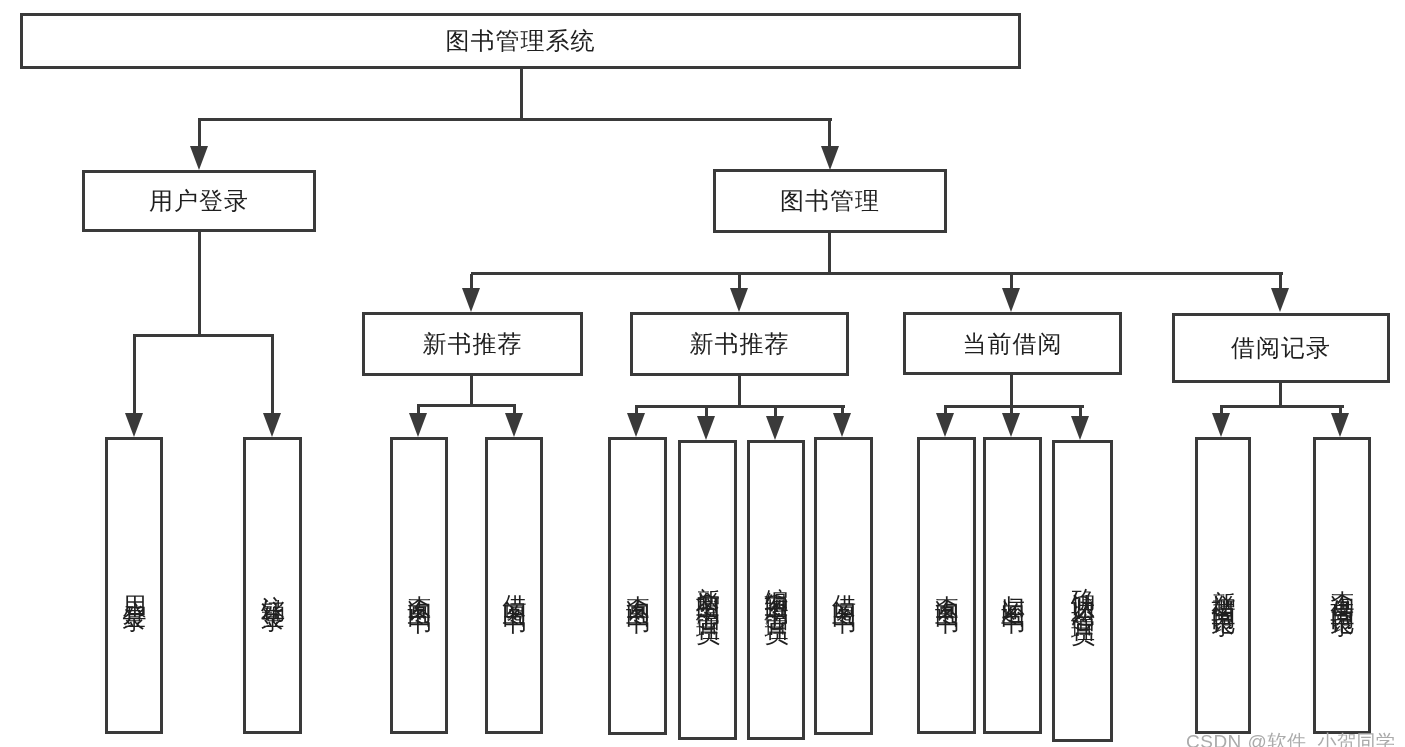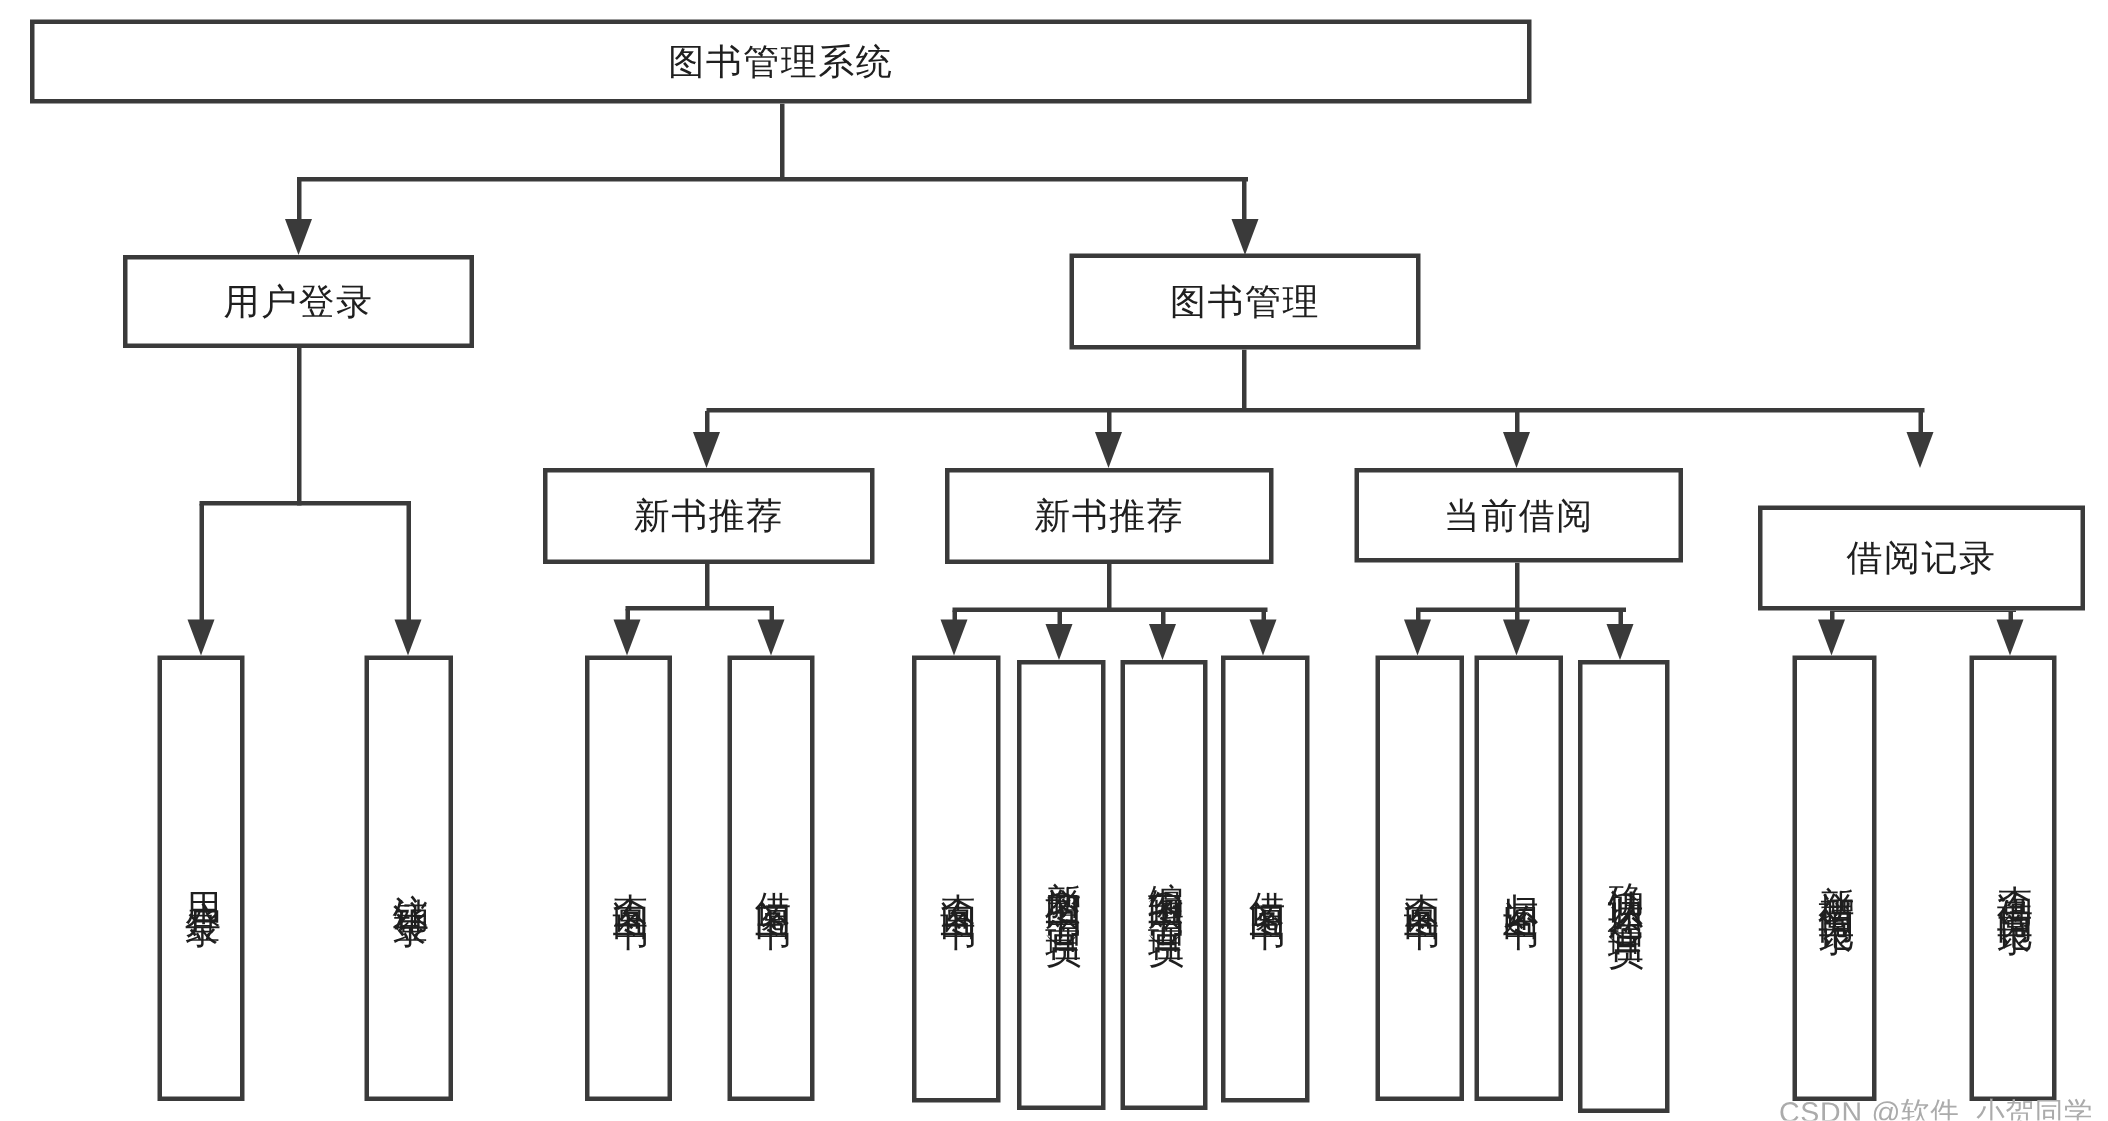--- a/index.html
+++ b/index.html
@@ -85,21 +85,21 @@
 
   <div class="box" style="left:362px;top:312px;width:221px;height:64px;">
     <span>新书推荐</span>
   </div>
   <div class="box" style="left:630px;top:312px;width:219px;height:64px;">
     <span>新书推荐</span>
   </div>
   <div class="box" style="left:903px;top:312px;width:219px;height:63px;text-align:center;">
     <span>当前借阅</span>
   </div>
-  <div class="box" style="left:1172px;top:313px;width:218px;height:70px;margin-top:24px;">
+  <div class="box" style="left:1172px;top:313px;width:218px;height:70px;">
     <span>借阅记录</span>
   </div>
 
   <div class="line" style="left:470px;top:376px;width:3px;height:30px;"></div>
   <div class="line" style="left:417px;top:404px;width:99px;height:3px;"></div>
   <div class="line" style="left:417px;top:406px;width:3px;height:14px;"></div>
   <div class="line" style="left:513px;top:406px;width:3px;height:14px;"></div>
   <div class="arrow" style="left:409px;top:413px;"></div>
   <div class="arrow" style="left:505px;top:413px;"></div>
 

